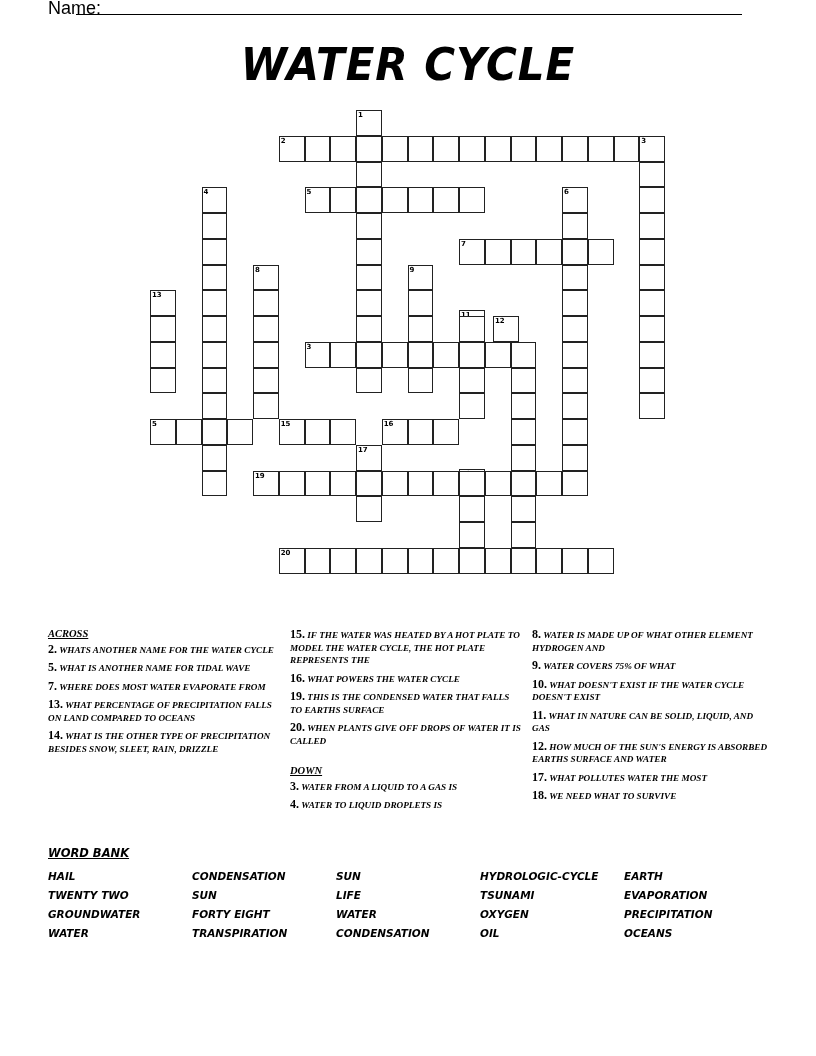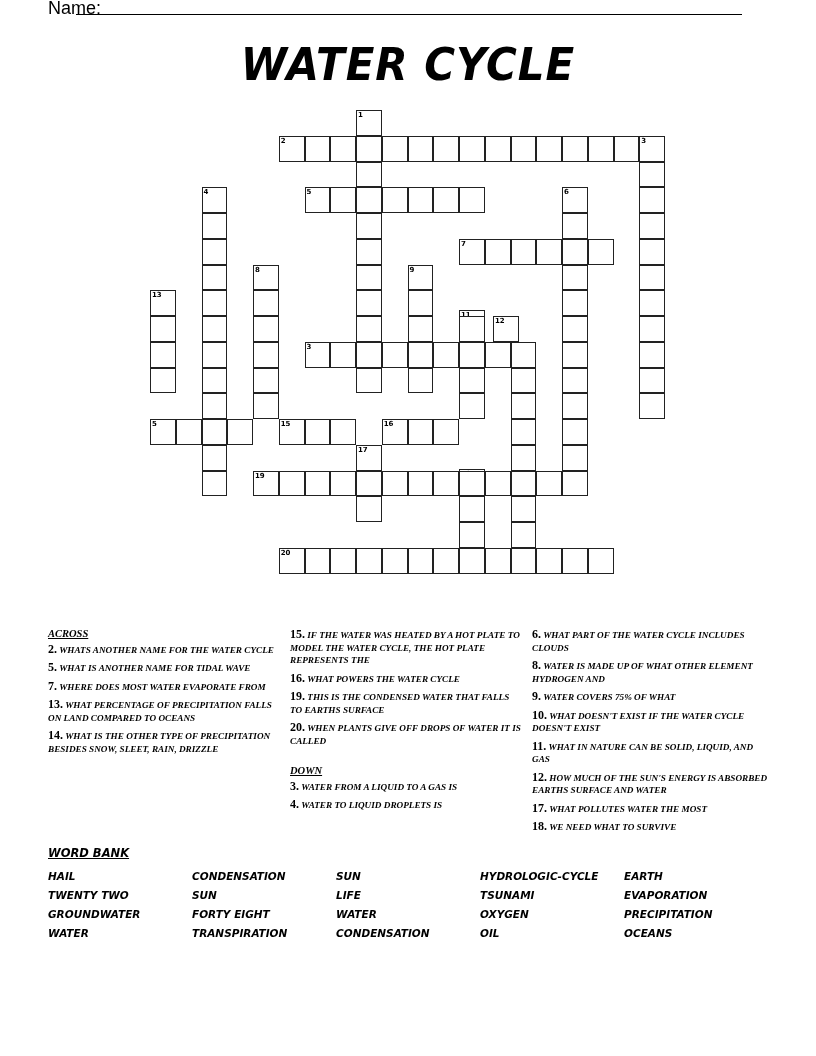--- a/index.html
+++ b/index.html
@@ -238,21 +238,20 @@
   <div class="clue"><span class="n">15.</span> <span>if the water was heated by a hot plate to model the water cycle, the hot plate represents the</span></div>
   <div class="clue"><span class="n">16.</span> <span>what powers the water cycle</span></div>
   <div class="clue"><span class="n">19.</span> <span>this is the condensed water that falls to earths surface</span></div>
   <div class="clue" style="margin-bottom:18px"><span class="n">20.</span> <span>when plants give off drops of water it is called</span></div>
   <div class="heading">Down</div>
   <div class="clue"><span class="n">3.</span> <span>water from a liquid to a gas is</span></div>
   <div class="clue"><span class="n">4.</span> <span>water to liquid droplets is</span></div>
 </div>
 
 <div class="clues col3">
-  <div class="clue"><span class="n">6.</span> <span>what part of the water cycle includes clouds</span></div>
   <div class="clue"><span class="n">8.</span> <span>water is made up of what other element hydrogen and</span></div>
   <div class="clue"><span class="n">9.</span> <span>water covers 75% of what</span></div>
   <div class="clue"><span class="n">10.</span> <span>what doesn't exist if the water cycle doesn't exist</span></div>
   <div class="clue"><span class="n">11.</span> <span>what in nature can be solid, liquid, and gas</span></div>
   <div class="clue"><span class="n">12.</span> <span>how much of the sun's energy is absorbed earths surface and water</span></div>
   <div class="clue"><span class="n">17.</span> <span>what pollutes water the most</span></div>
   <div class="clue"><span class="n">18.</span> <span>we need what to survive</span></div>
 </div>
 
 <div class="wb-title">Word Bank</div>

